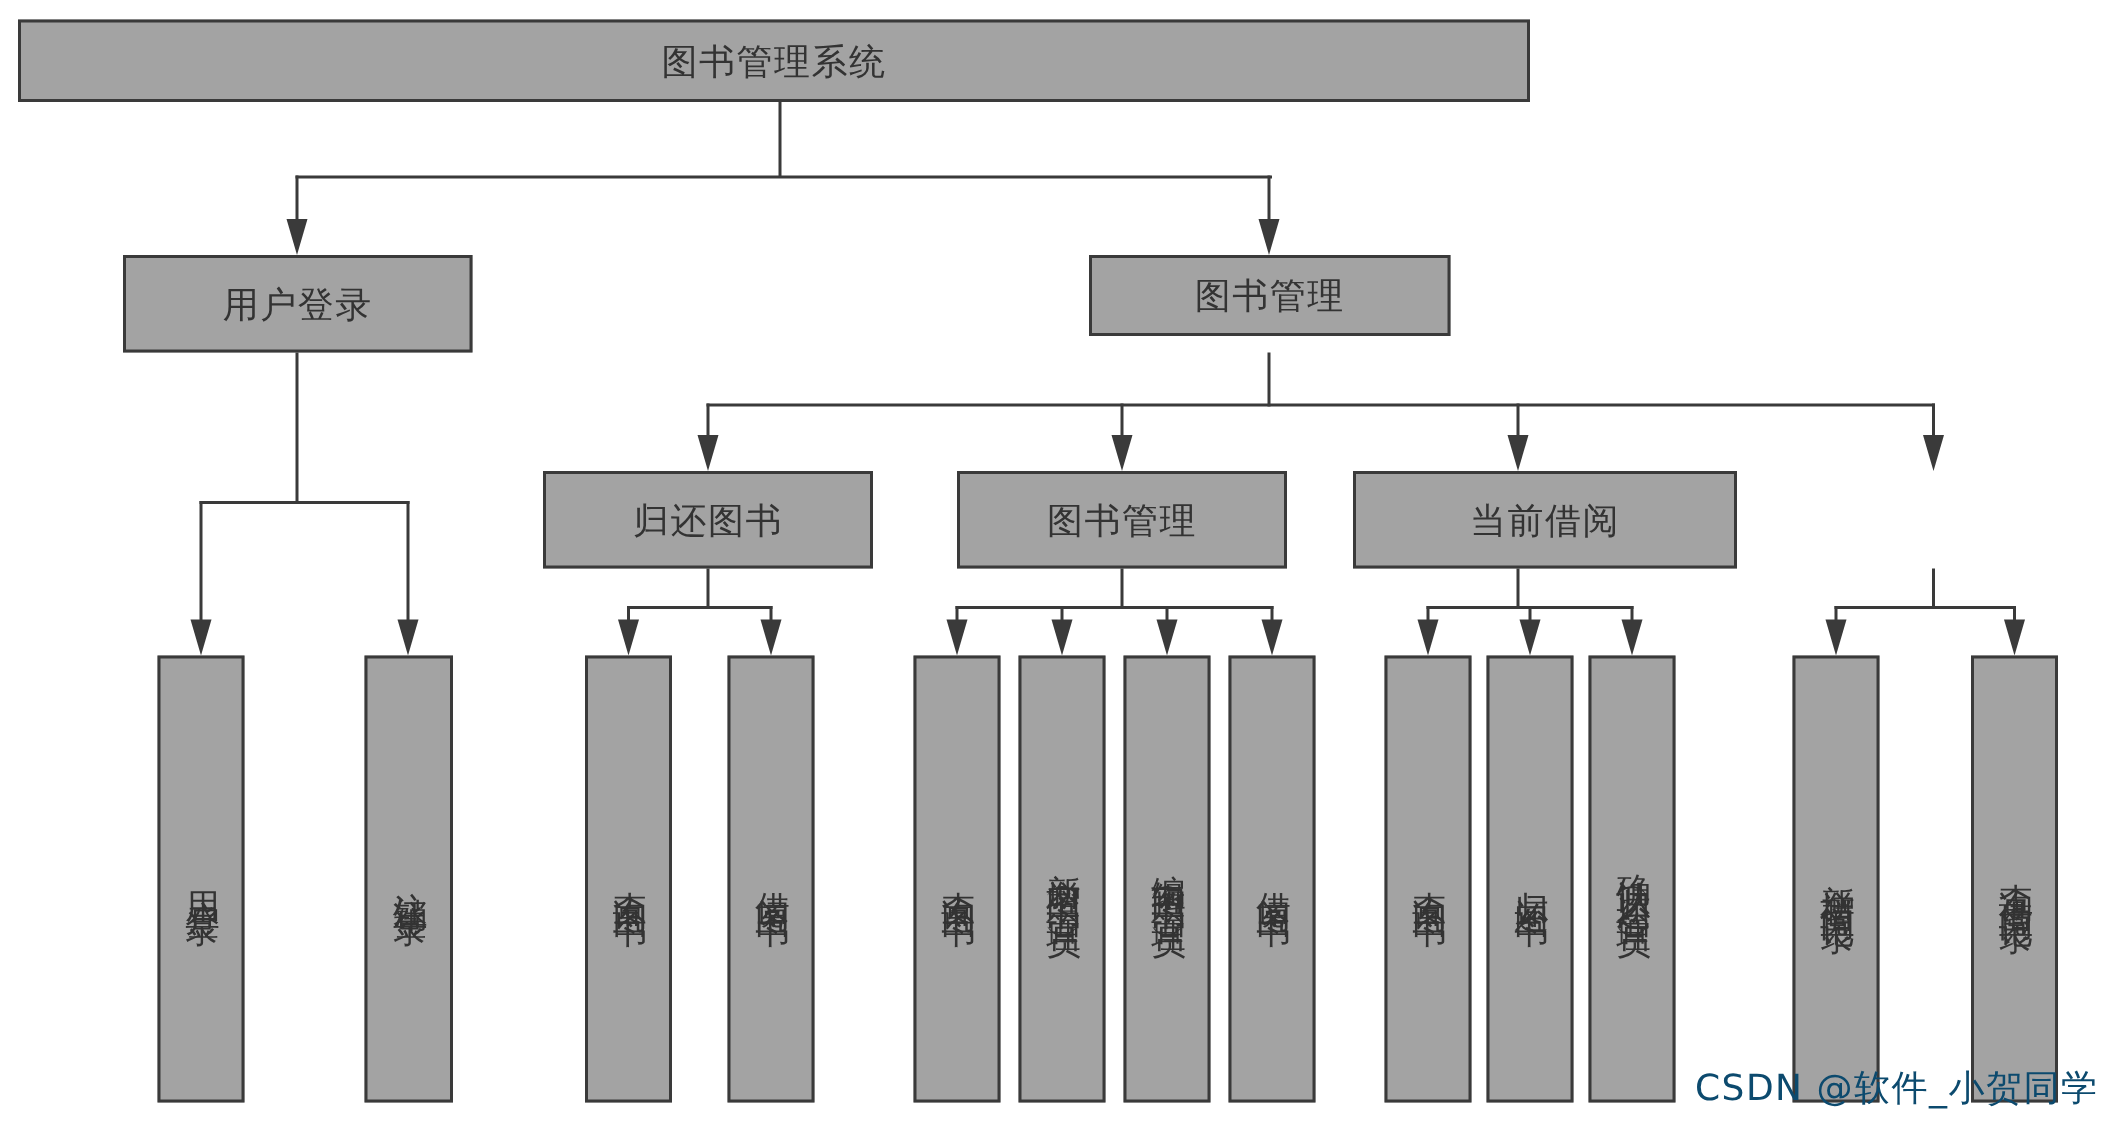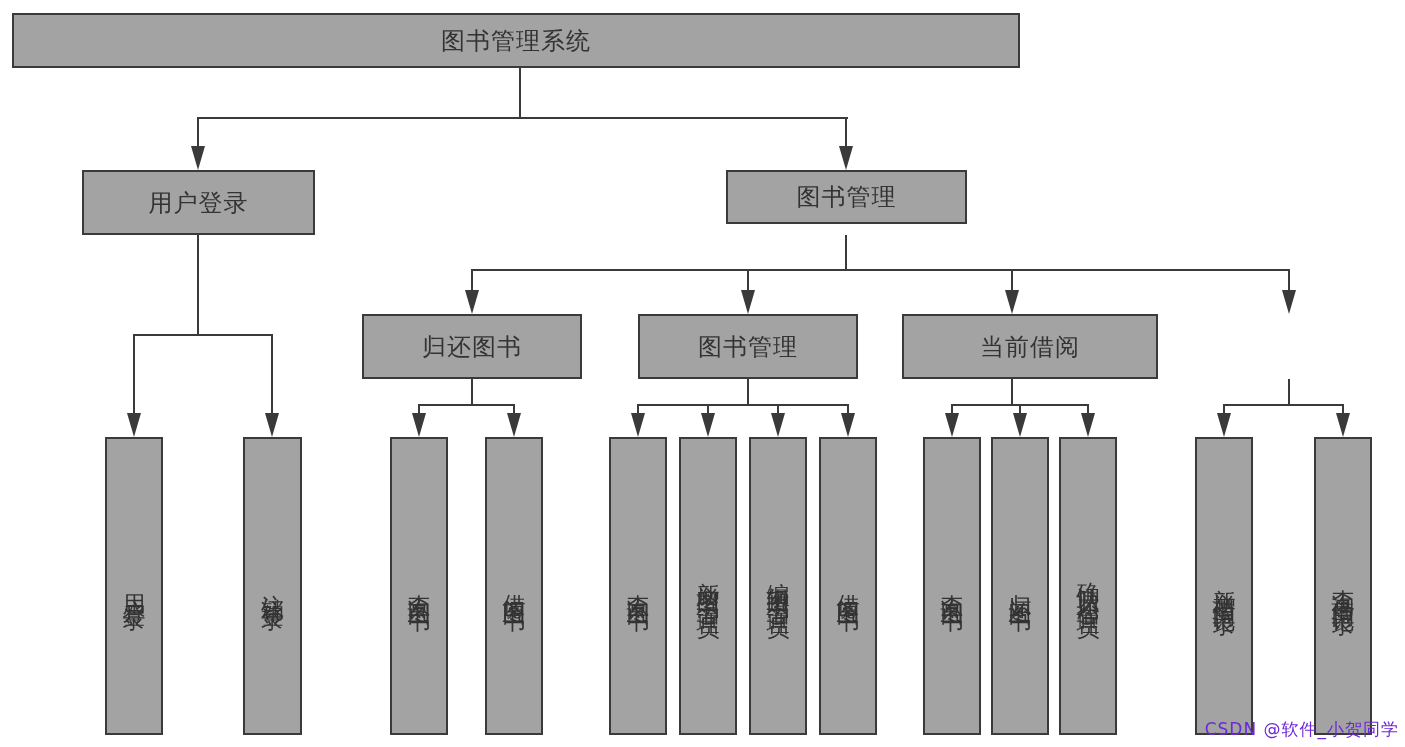--- a/index.html
+++ b/index.html
@@ -37,22 +37,22 @@
   .hl{position:absolute;height:2px;background:var(--line);}
   .ah{
     position:absolute;width:0;height:0;
     border-left:7px solid transparent;
     border-right:7px solid transparent;
     border-top:24px solid var(--line);
   }
   #watermark{
     position:absolute;
     right:6px;bottom:6px;
-    font-size:17px;
-    color:#6d28d9;
+    font-size:24px;
+    color:#0c4a6e;
     letter-spacing:1px;
     z-index:5;
     white-space:nowrap;
   }
 </style>
 </head>
 <body>
 
 <div id="canvas">
 

